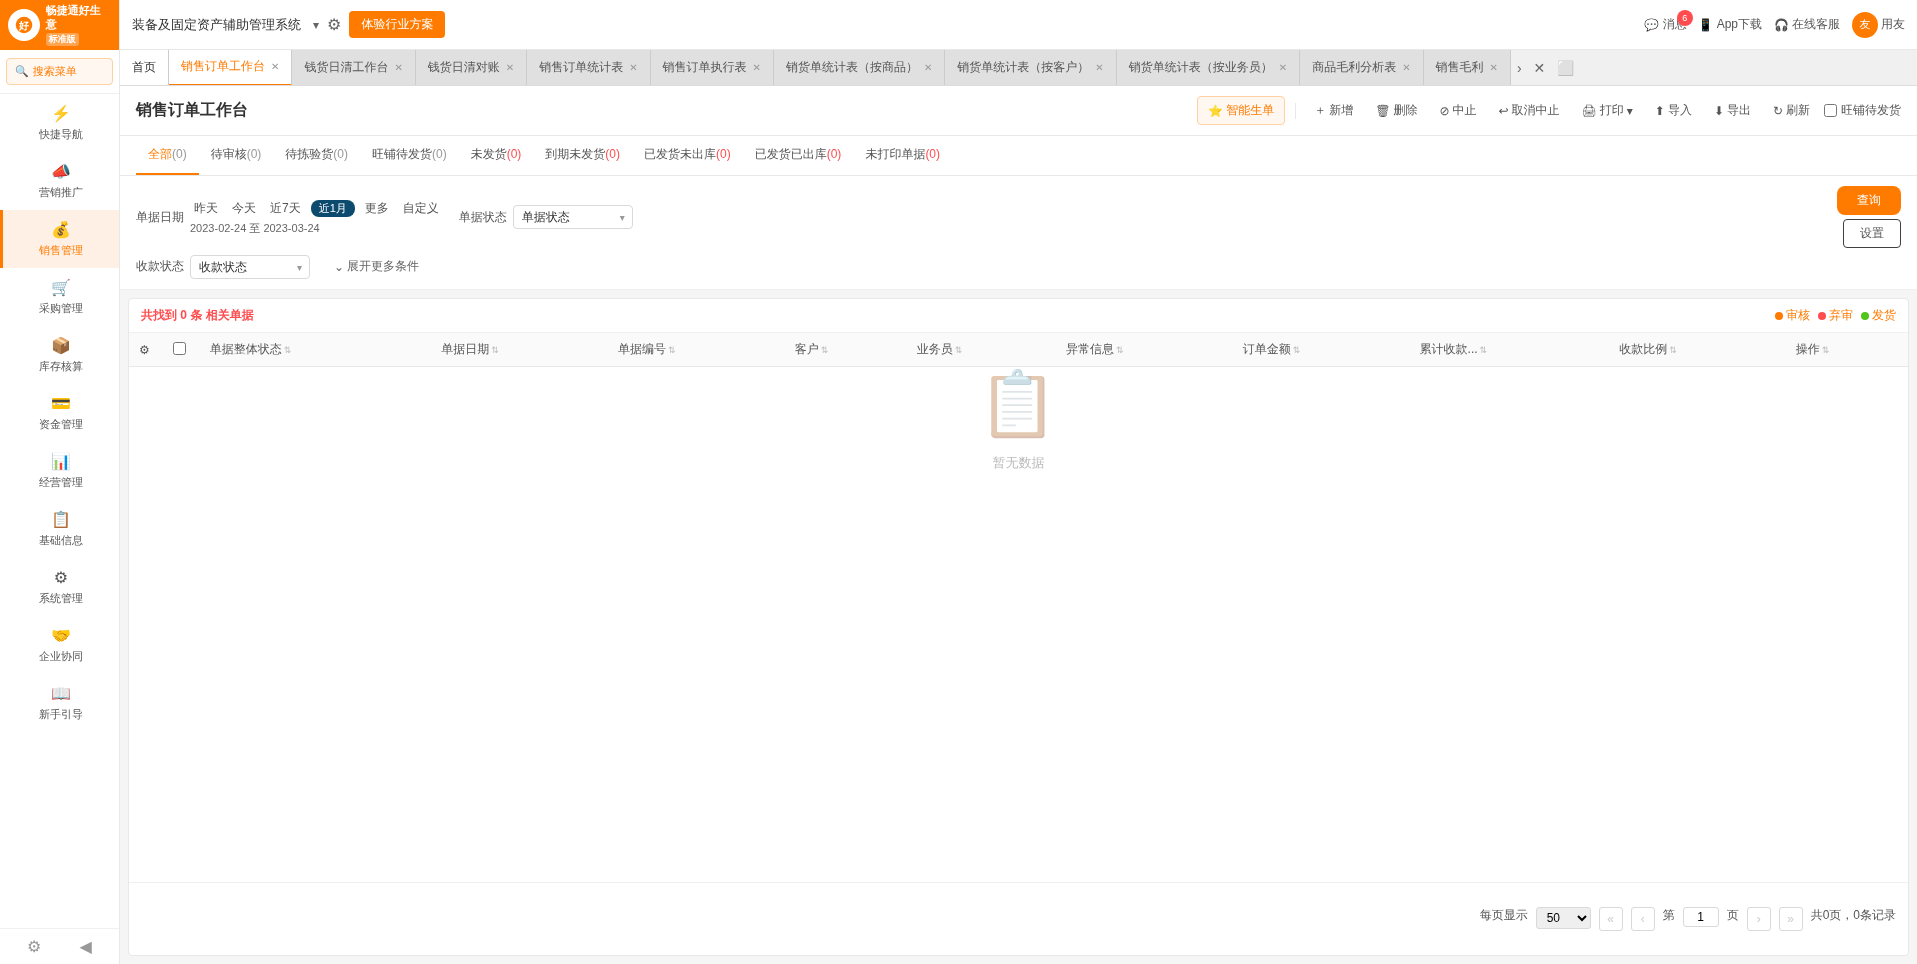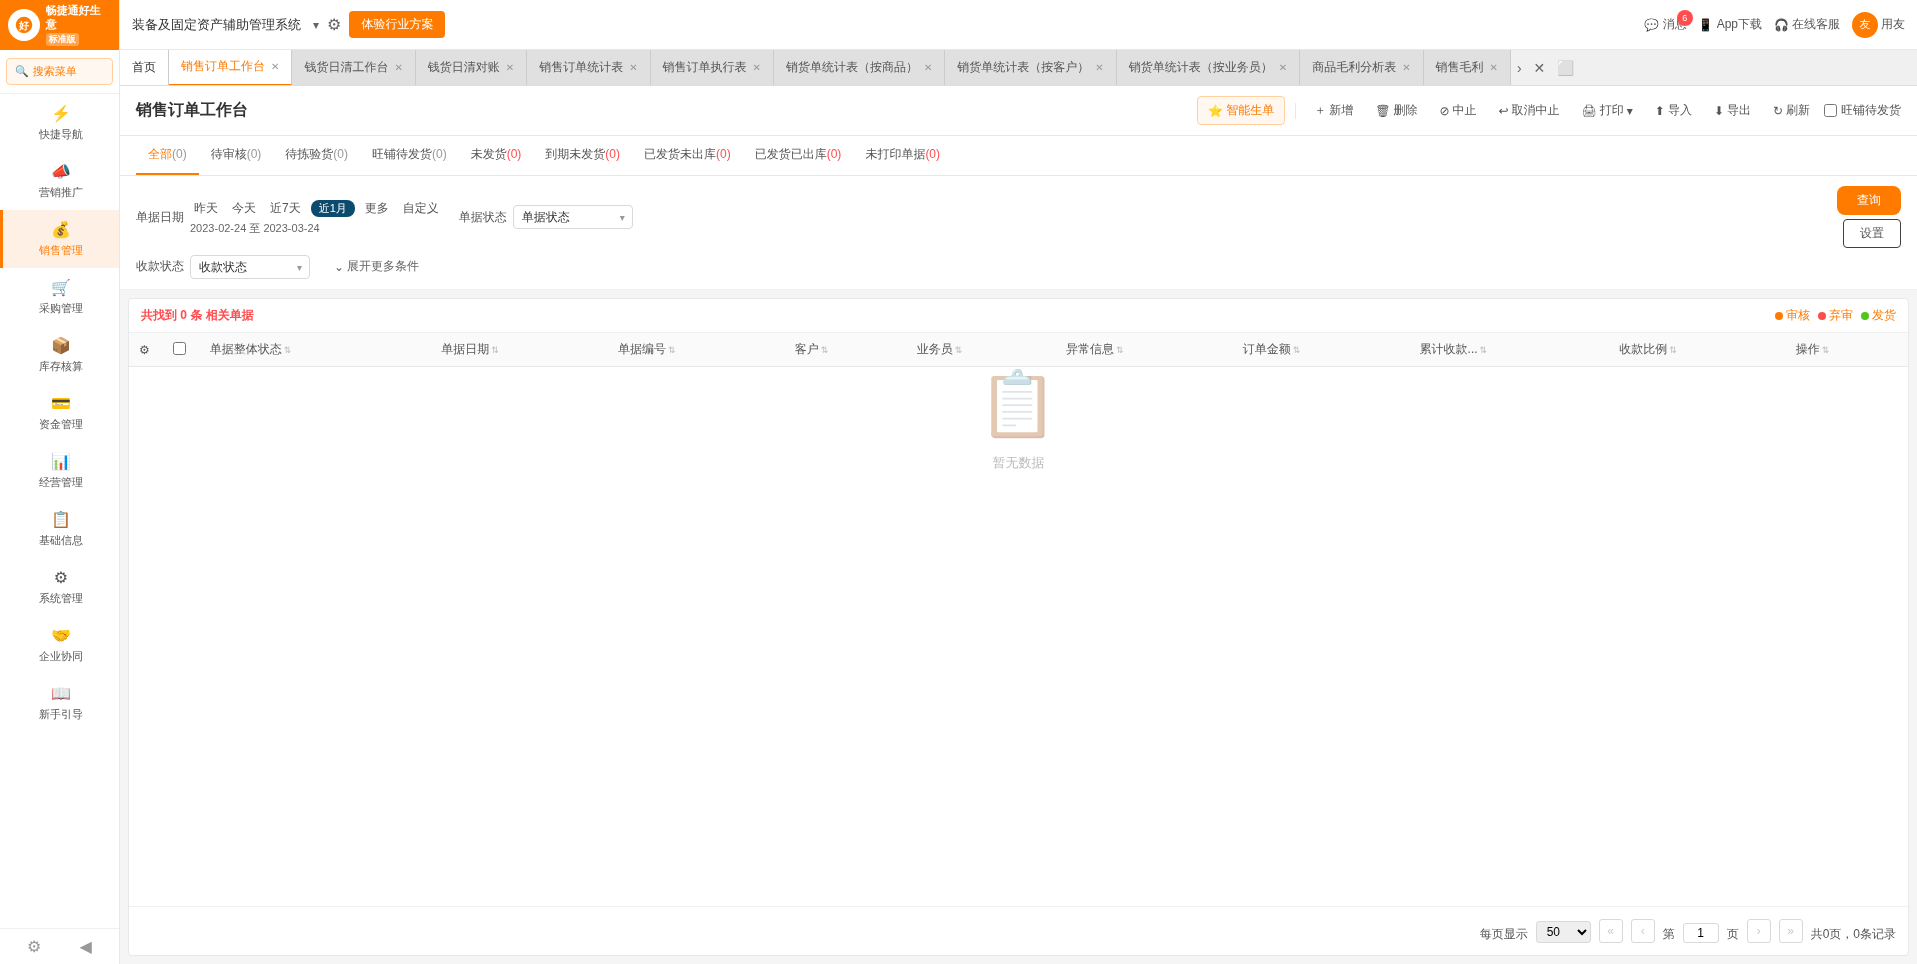--- a/index.html
+++ b/index.html
@@ -100,21 +100,21 @@
     table { width: 100%; border-collapse: collapse; }
     thead th { background: #fafafa; border-bottom: 1px solid #e8e8e8; padding: 8px 10px; text-align: left; font-size: 12px; color: #555; font-weight: normal; white-space: nowrap; position: sticky; top: 0; }
     thead th .sort-icon { color: #bbb; font-size: 9px; margin-left: 2px; }
     .col-check { width: 40px; text-align: center; }
     .col-setting { width: 30px; text-align: center; }
 
     
     .empty-state { flex: 1; display: flex; flex-direction: column; align-items: center; justify-content: center; gap: 12px; color: #bbb; font-size: 13px; }
 
     
-    .pagination { padding: 12px 12px; border-top: 1px solid #f0f0f0; display: flex; align-items: flex-end; justify-content: flex-end; gap: 8px; flex-shrink: 0; }
+    .pagination { padding: 24px 12px; border-top: 1px solid #f0f0f0; display: flex; align-items: flex-start; justify-content: flex-end; gap: 8px; flex-shrink: 0; }
     .pagination-label { font-size: 12px; color: #555; }
     .page-size-select { border: 1px solid #d9d9d9; border-radius: 3px; padding: 2px 6px; font-size: 12px; }
     .page-btn { background: none; border: 1px solid #d9d9d9; border-radius: 3px; width: 24px; height: 24px; cursor: pointer; font-size: 12px; display: flex; align-items: center; justify-content: center; color: #555; }
     .page-btn:disabled { color: #ccc; cursor: not-allowed; }
     .page-input { border: 1px solid #d9d9d9; border-radius: 3px; width: 36px; text-align: center; padding: 2px; font-size: 12px; }
     .pagination-info { font-size: 12px; color: #555; }
 
     
     .table-wrapper::-webkit-scrollbar { height: 6px; width: 6px; }
     .table-wrapper::-webkit-scrollbar-track { background: #f1f1f1; }

